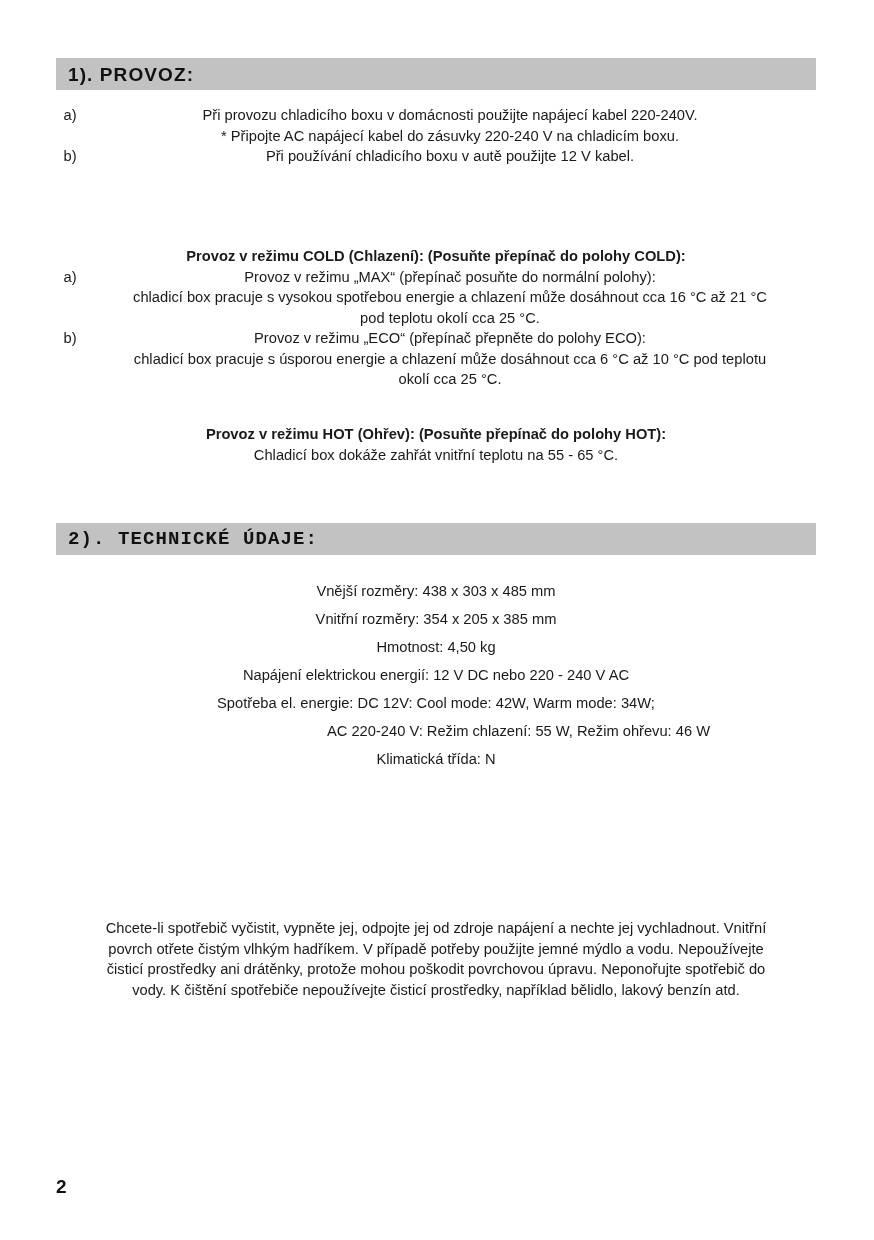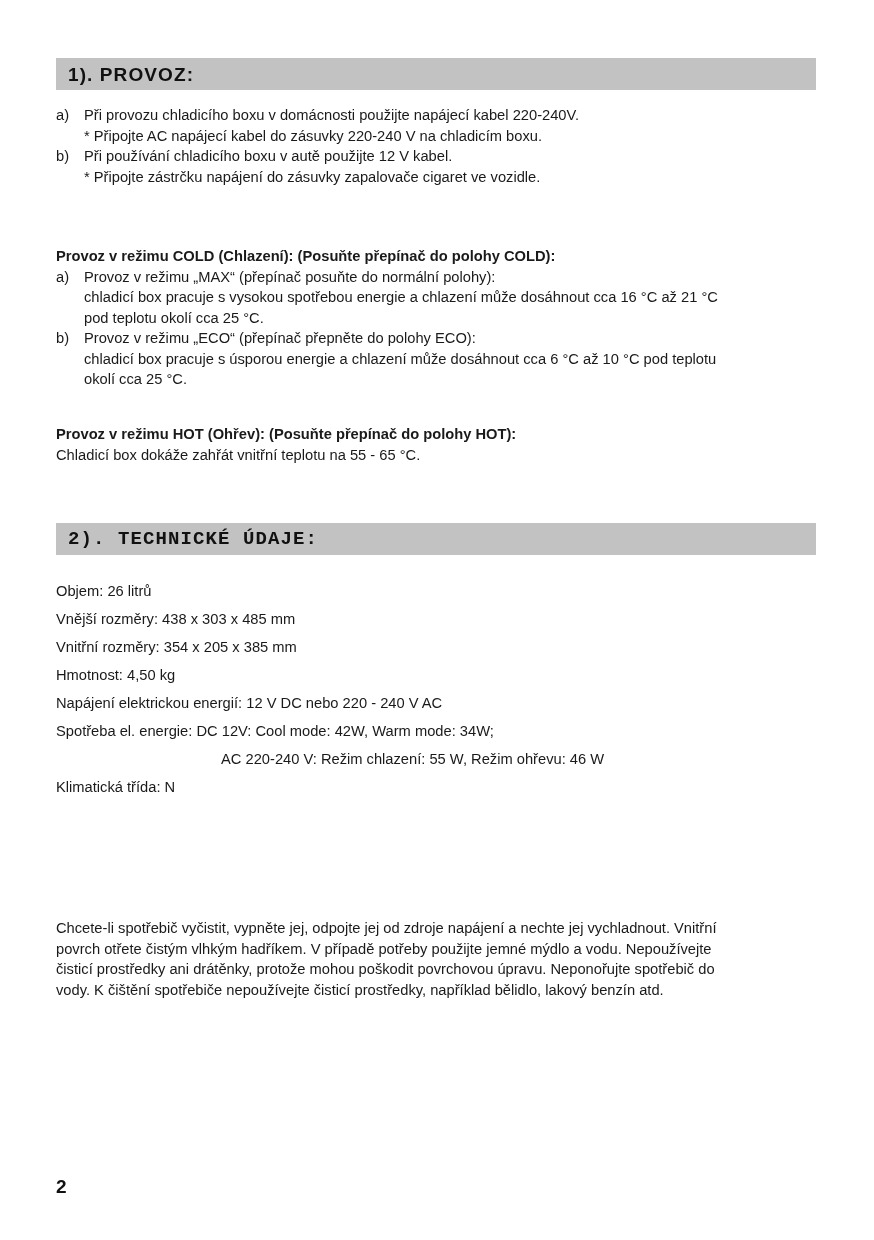--- a/index.html
+++ b/index.html
@@ -21,20 +21,21 @@
     top: 0;
     width: 874px;
     height: 1240px;
     background: #ffffff;
   }
   .content {
     position: absolute;
     left: 56px;
     top: 0;
     width: 760px;
+    text-align: center;
   }
 
   
   .section-bar {
     background: #c2c2c2;
     height: 32px;
     display: flex;
     align-items: center;
     padding-left: 12px;
     box-sizing: border-box;
@@ -118,21 +119,20 @@
         <span class="li-body">Při provozu chladicího boxu v domácnosti použijte napájecí kabel 220-240V.</span>
       </div>
       <div class="sub-line">* Připojte AC napájecí kabel do zásuvky 220-240 V na chladicím boxu.</div>
     </div>
 
     <div class="list">
       <div class="li">
         <span class="marker">b)</span>
         <span class="li-body">Při používání chladicího boxu v autě použijte 12 V kabel.</span>
       </div>
-      <div class="sub-line">* Připojte zástrčku napájení do zásuvky zapalovače cigaret ve vozidle.</div>
     </div>
   </div>
 
   <div class="content" style="top:246px;">
     <div class="para bold">Provoz v režimu COLD (Chlazení): (Posuňte přepínač do polohy COLD):</div>
 
     <div class="li">
       <span class="marker">a)</span>
       <span class="li-body">Provoz v režimu „MAX“ (přepínač posuňte do normální polohy):</span>
     </div>
@@ -152,21 +152,20 @@
     <div class="para">Chladicí box dokáže zahřát vnitřní teplotu na 55 - 65 °C.</div>
   </div>
 
   <div class="content" style="top:523px;font-family:Liberation Mono, monospace;">
     <div class="section-bar">
       <span class="bar-text">2). TECHNICKÉ ÚDAJE:</span>
     </div>
   </div>
 
   <div class="content" style="top:581px;">
-    <div class="spec-line">Objem: 26 litrů</div>
     <div class="spec-line">Vnější rozměry: 438 x 303 x 485 mm</div>
     <div class="spec-line">Vnitřní rozměry: 354 x 205 x 385 mm</div>
     <div class="spec-line">Hmotnost: 4,50 kg</div>
     <div class="spec-line">Napájení elektrickou energií: 12 V DC nebo 220 - 240 V AC</div>
     <div class="spec-line">Spotřeba el. energie: DC 12V: Cool mode: 42W, Warm mode: 34W;</div>
     <div class="spec-line spec-indent">AC 220-240 V: Režim chlazení: 55 W, Režim ohřevu: 46 W</div>
     <div class="spec-line" style="">Klimatická třída: N</div>
   </div>
 
 

